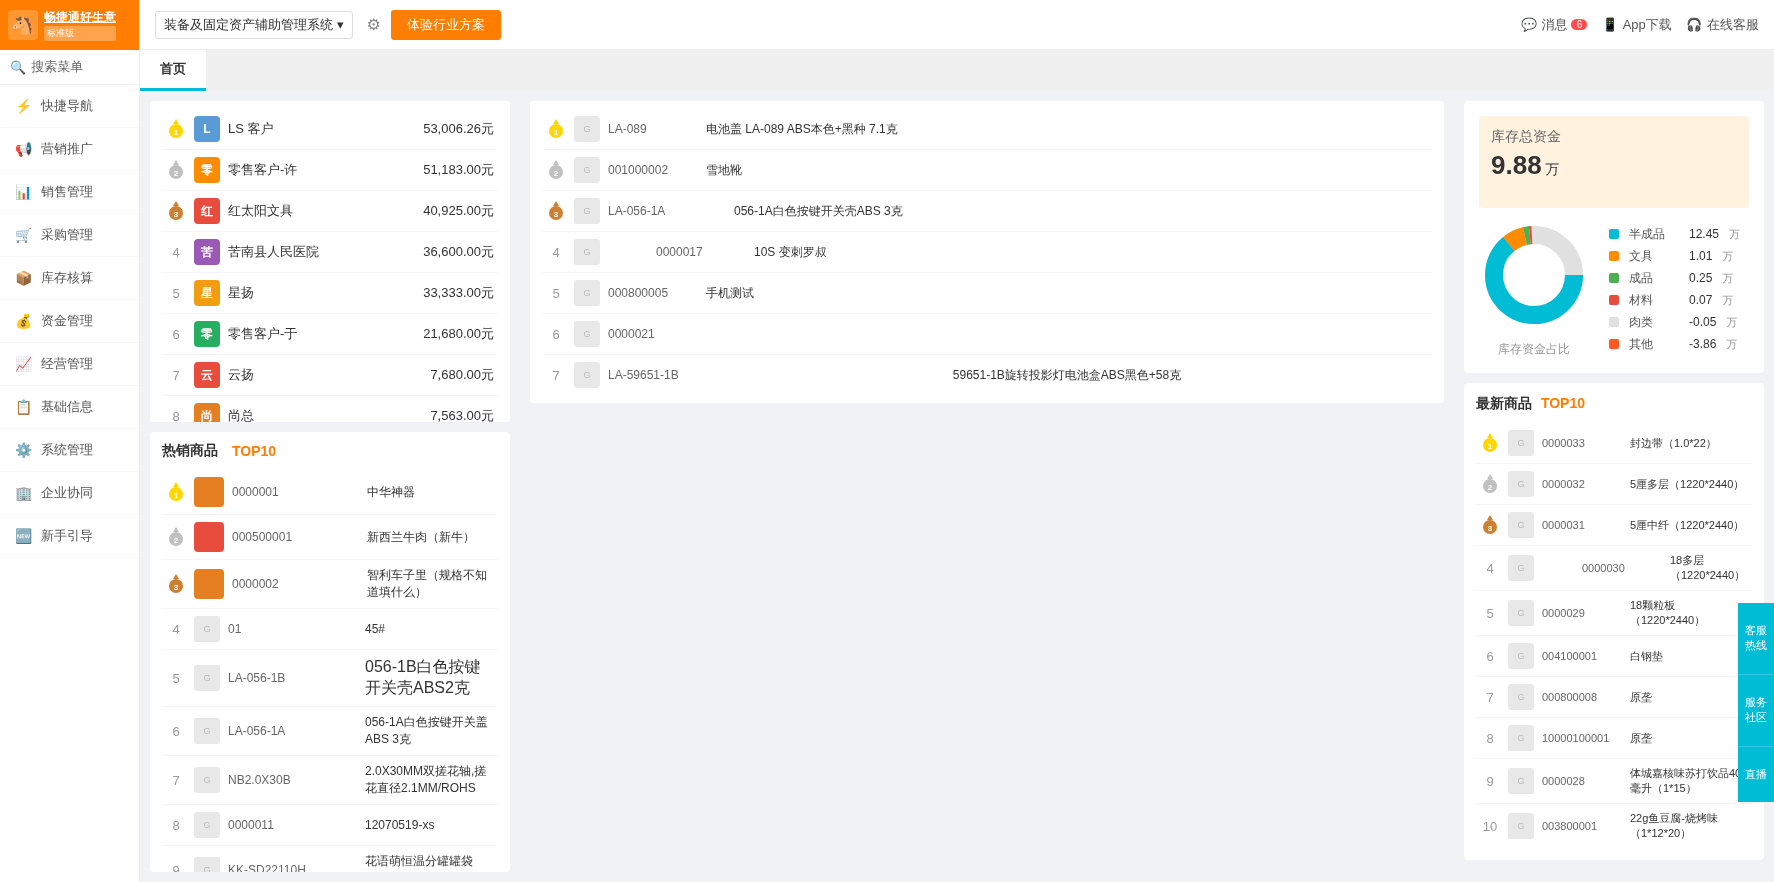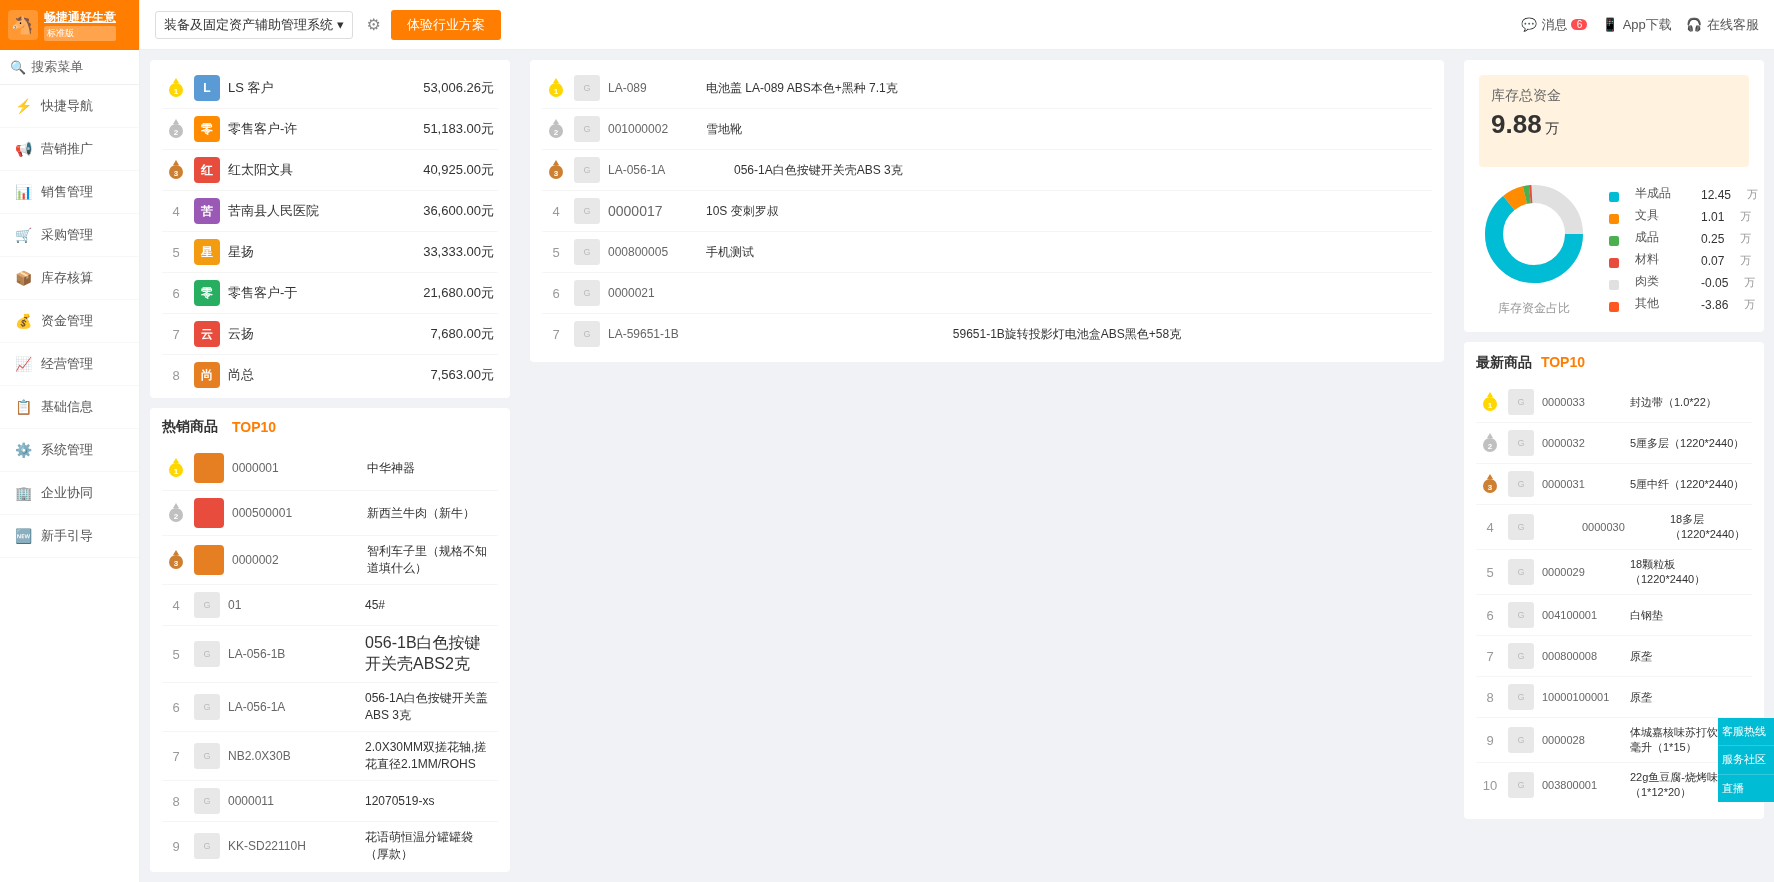--- a/index.html
+++ b/index.html
@@ -239,21 +239,21 @@
     .stock-total .amount { font-size: 26px; font-weight: bold; color: #333; }
     .stock-total .unit { font-size: 14px; color: #333; }
 
     .donut-container {
       display: flex;
       gap: 20px;
       align-items: center;
     }
     .donut-svg { flex-shrink: 0; }
     .legend { display: flex; flex-direction: column; gap: 5px; }
-    .legend-item { display: flex; align-items: flex-end; gap: 16px; font-size: 12px; }
+    .legend-item { display: flex; align-items: center; gap: 10px; font-size: 12px; }
     .legend-dot { width: 10px; height: 10px; border-radius: 2px; flex-shrink: 0; }
     .legend-name { color: #555; width: 50px; }
     .legend-value { color: #333; font-weight: 500; }
     .legend-suffix { color: #999; font-size: 11px; }
 
     .stock-sub-title { font-size: 12px; color: #999; margin-top: 8px; text-align: center; }
 
     
     .newest-title { font-size: 14px; font-weight: bold; color: #333; margin-bottom: 10px; }
     .newest-title .top10 { color: #ff7d00; }
@@ -264,26 +264,26 @@
     
     .float-service {
       position: fixed;
       right: 0;
       bottom: 80px;
       display: flex;
       flex-direction: column;
       z-index: 100;
     }
     .float-btn {
-      width: 56px;
+      width: 36px;
       background: #00bcd4;
       color: white;
       font-size: 11px;
-      padding: 6px 4px;
-      text-align: left;
+      padding: 20px 4px;
+      text-align: center;
       cursor: pointer;
       line-height: 1.4;
     }
     .float-btn:not(:last-child) { border-bottom: 1px solid rgba(255,255,255,0.2); }
 
     
     ::-webkit-scrollbar { width: 4px; height: 4px; }
     ::-webkit-scrollbar-track { background: transparent; }
     ::-webkit-scrollbar-thumb { background: #ccc; border-radius: 2px; }
 
@@ -378,20 +378,25 @@
         <span>📱</span>
         <span>App下载</span>
       </div>
       <div class="hitem">
         <span>🎧</span>
         <span>在线客服</span>
       </div>
     </div>
   </div>
 
+  <div class="tab-bar">
+    <div class="tab-item active">
+      <span>首页</span>
+    </div>
+  </div>
 
   <div class="page-body">
 
     <div class="left-panel">
       <div class="section-with-header">
         <div id="customer-list-container" style="padding: 8px 12px;">
             <div class="list-item">
     <span class="rank-badge"><svg viewBox="0 0 20 20" width="20" height="20">
                   <circle cx="10" cy="12" r="7" fill="#ffd700"></circle>
                   <text x="10" y="16" text-anchor="middle" font-size="8" fill="white" font-weight="bold">1</text>
@@ -579,21 +584,21 @@
                 <span style="font-size:9px;color:#bbb">G</span>
               </div>
     <span style="color:#666;font-size:12px;min-width:90px;">LA-056-1A</span>
     <span class="item-name" style="color:#333;font-size:12px;margin-left:28px;">056-1A白色按键开关壳ABS 3克</span>
   </div>
             <div class="list-item">
     <span class="rank-num">4</span>
     <div class="product-avatar">
                 <span style="font-size:9px;color:#bbb">G</span>
               </div>
-    <span style="color:#666;font-size:14px;min-width:90px;">0000017</span>
+    <span style="color:#666;font-size:12px;min-width:90px;margin-left:48px;">0000017</span>
     <span class="item-name" style="color:#333;font-size:12px;">10S 变刺罗叔</span>
   </div>
             <div class="list-item">
     <span class="rank-num">5</span>
     <div class="product-avatar">
                 <span style="font-size:9px;color:#bbb">G</span>
               </div>
     <span style="color:#666;font-size:12px;min-width:90px;">000800005</span>
     <span class="item-name" style="color:#333;font-size:12px;">手机测试</span>
   </div>

